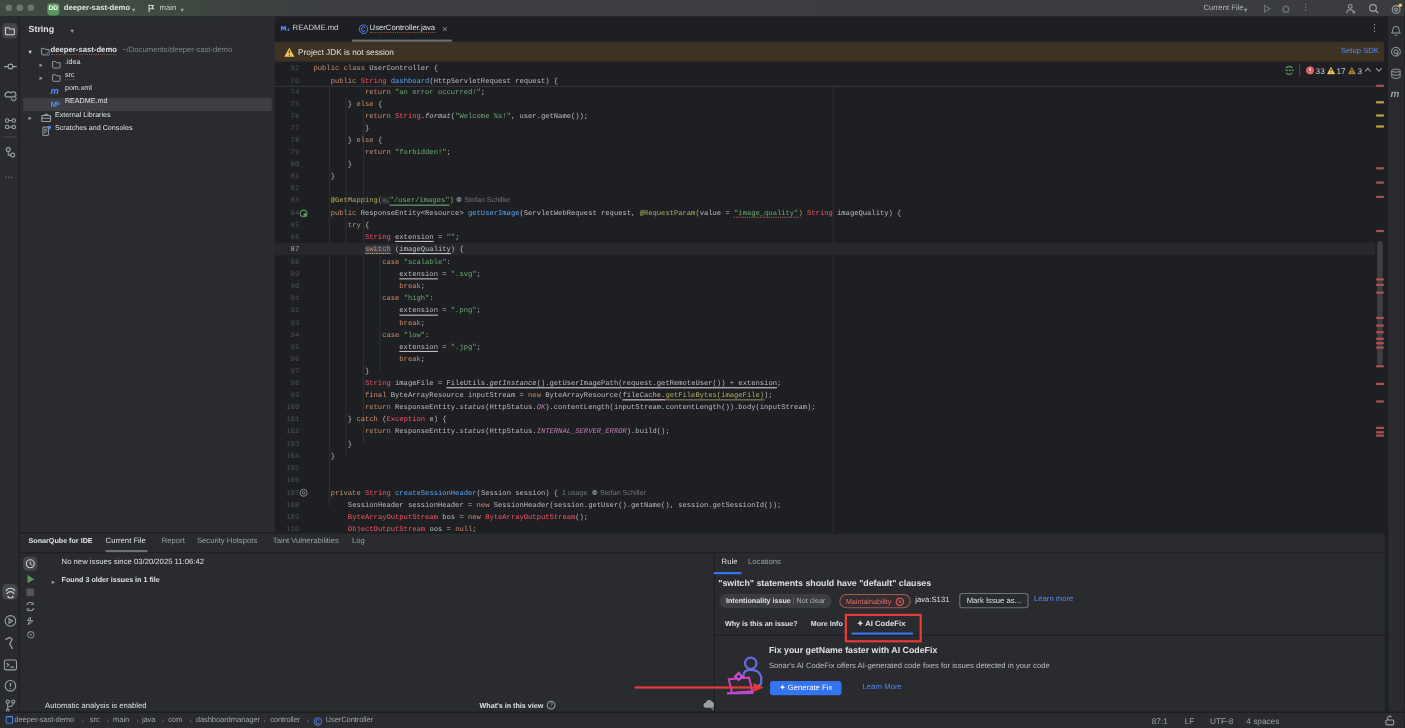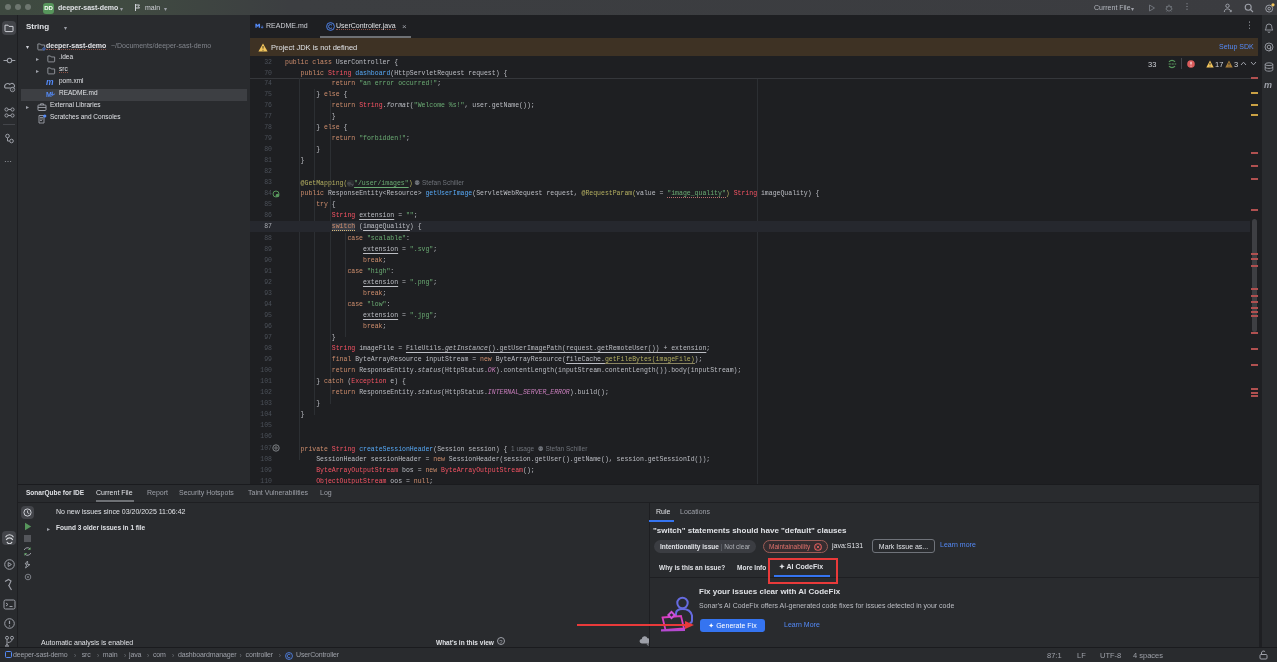--- a/index.html
+++ b/index.html
@@ -215,21 +215,21 @@
     </svg>
     <div class="ab tabt" style="left:336px;color:#dfe1e5;border-bottom:1px dotted #8f5247">UserController.java</div>
     <div class="ab" style="left:402px;top:21.5px;color:#9da0a8;font-size:8px">×</div>
     <div id="tabul" class="ab"></div>
     <div class="ab" style="left:1245px;top:20px;color:#9da0a8;font-size:9px">⋮</div>
     <div id="banner" class="ab"></div>
     <svg class="ab" style="left:258px;top:42.5px" width="10" height="9" viewBox="0 0 10 9">
       <path d="M5 0.5L9.6 8.5H0.4z" fill="#f2c55c"></path>
       <path d="M5 3v2.6M5 6.8v0.9" stroke="#45391f" stroke-width="1"></path>
     </svg>
-    <div class="ab" style="left:271px;top:43px;font-size:7.5px;color:#dfe1e5">Project JDK is not defined</div>
+    <div class="ab" style="left:271px;top:43px;font-size:7.5px;color:#dfe1e5">Project JDK is not session</div>
     <div class="ab link" style="left:1219px;top:43px">Setup SDK</div>
     <div id="sticky" class="ab"></div>
     <div class="ln" style="top:56.5px">32</div>
     <div class="cl" style="left:285.0px;top:56.5px"><span class="k">public&nbsp;</span><span class="k">class&nbsp;</span><span class="d">UserController&nbsp;{</span></div>
     <div class="ln" style="top:67.5px">70</div>
     <div class="cl" style="left:285.0px;top:67.5px">&nbsp;&nbsp;&nbsp;&nbsp;<span class="k">public&nbsp;</span><span class="r">String&nbsp;</span><span class="m">dashboard</span><span class="d">(HttpServletRequest&nbsp;request)&nbsp;{</span></div>
     <div class="ig" style="left:298.6px;top:78px;height:382px"></div>
     <div class="ig" style="left:314.2px;top:89px;height:326px"></div>
     <div class="ig" style="left:329.8px;top:100px;height:304px"></div>
     <div class="ig" style="left:345.4px;top:233px;height:104px"></div>
@@ -319,21 +319,21 @@
     </svg>
     <div class="ab" style="left:1167px;top:58px;width:91px;height:12px"></div>
     <svg class="ab" style="left:1167px;top:59px" width="10" height="10" viewBox="0 0 10 10">
       <path d="M2 2.8a4 4 0 016 0M1.6 5h2.2M4.6 5h2.2M7.6 5h1.6M2 7.2a4 4 0 006 0" fill="none" stroke="#57965c" stroke-width="1.2"></path>
     </svg>
     <div class="ab" style="left:1181px;top:58px;width:1px;height:11px;background:#43454a"></div>
     <svg class="ab" style="left:1187px;top:60px" width="8" height="8" viewBox="0 0 8 8">
       <circle cx="4" cy="4" r="3.8" fill="#db5c5c"></circle>
       <path d="M4 1.8v2.7M4 5.8v0.7" stroke="#fff" stroke-width="1"></path>
     </svg>
-    <div class="ab" style="left:1148px;top:60px;font-size:7.5px;color:#ced0d6">33</div>
+    <div class="ab" style="left:1196px;top:60px;font-size:7.5px;color:#ced0d6">33</div>
     <svg class="ab" style="left:1206px;top:60px" width="8" height="8" viewBox="0 0 8 8">
       <path d="M4 0.6L7.7 7.4H0.3z" fill="#f2c55c"></path>
       <path d="M4 2.8v2M4 5.8v0.6" stroke="#1e1f22" stroke-width="0.9"></path>
     </svg>
     <div class="ab" style="left:1215px;top:60px;font-size:7.5px;color:#ced0d6">17</div>
     <svg class="ab" style="left:1225px;top:60px" width="8" height="8" viewBox="0 0 8 8">
       <path d="M4 0.6L7.7 7.4H0.3z" fill="#a87e39"></path>
       <path d="M4 2.8v2M4 5.8v0.6" stroke="#1e1f22" stroke-width="0.9"></path>
     </svg>
     <div class="ab" style="left:1234px;top:60px;font-size:7.5px;color:#ced0d6">3</div>
@@ -434,21 +434,21 @@
       </svg></div>
     <div class="ab" style="left:832px;top:542px;font-size:7px;color:#dfe1e5">java:S131</div>
     <div class="ab btn" style="left:872px;top:539px;width:63px;height:14px;line-height:13px">Mark Issue as...</div>
     <div class="ab link" style="left:940px;top:541px">Learn more</div>
     <div class="ab" style="left:649px;top:577px;width:610px;height:1px;background:#1e1f22"></div>
     <div class="ab" style="left:659px;top:563.5px;font-size:6.5px;font-weight:bold;color:#dfe1e5">Why is this an issue?</div>
     <div class="ab" style="left:737px;top:563.5px;font-size:6.5px;font-weight:bold;color:#dfe1e5">More Info</div>
     <div class="ab" style="left:779px;top:563px;font-size:7px;font-weight:bold;color:#dfe1e5">✦ AI CodeFix</div>
     <div class="ab" style="left:774px;top:574.5px;width:56px;height:2px;background:#3574f0"></div>
     <div class="ab redbox" style="left:768px;top:558px;width:70px;height:26px"></div>
-    <div class="ab" style="left:699px;top:587px;font-size:8px;font-weight:bold;color:#dfe1e5">Fix your issues clear with AI CodeFix</div>
+    <div class="ab" style="left:699px;top:587px;font-size:8px;font-weight:bold;color:#dfe1e5">Fix your getName faster with AI CodeFix</div>
     <div class="ab" style="left:699px;top:601.5px;font-size:7px;color:#bcbec4">Sonar's AI CodeFix offers AI-generated code fixes for issues detected in your code</div>
     <svg class="ab" style="left:654px;top:592px" width="42" height="42" viewBox="0 0 42 42">
 <circle cx="28.5" cy="11" r="5.2" fill="none" stroke="#666be0" stroke-width="2"></circle>
 <path d="M22 31V21.5Q22 17 28.5 17Q36.5 17 38 23.5V28.5Q38 31 35.5 31" fill="none" stroke="#666be0" stroke-width="2"></path>
 <path d="M8.5 25.5L27 24L30 36.5L11.5 38Z" fill="#2b2d30" stroke="#d83fc0" stroke-width="1.8"></path>
 <path d="M7 38.3L31 37.8" stroke="#b54ad0" stroke-width="2.2"></path>
 <path d="M17.5 18.5L22 23L17.5 27.5L13 23Z" fill="#cf4fd8"></path>
 <path d="M17.5 21.2L19.3 23L17.5 24.8L15.7 23Z" fill="#2b2d30"></path>
 </svg>
     <div class="ab blue-btn" style="left:700px;top:619px;width:65px;height:13px;line-height:13px">✦ Generate Fix</div>

